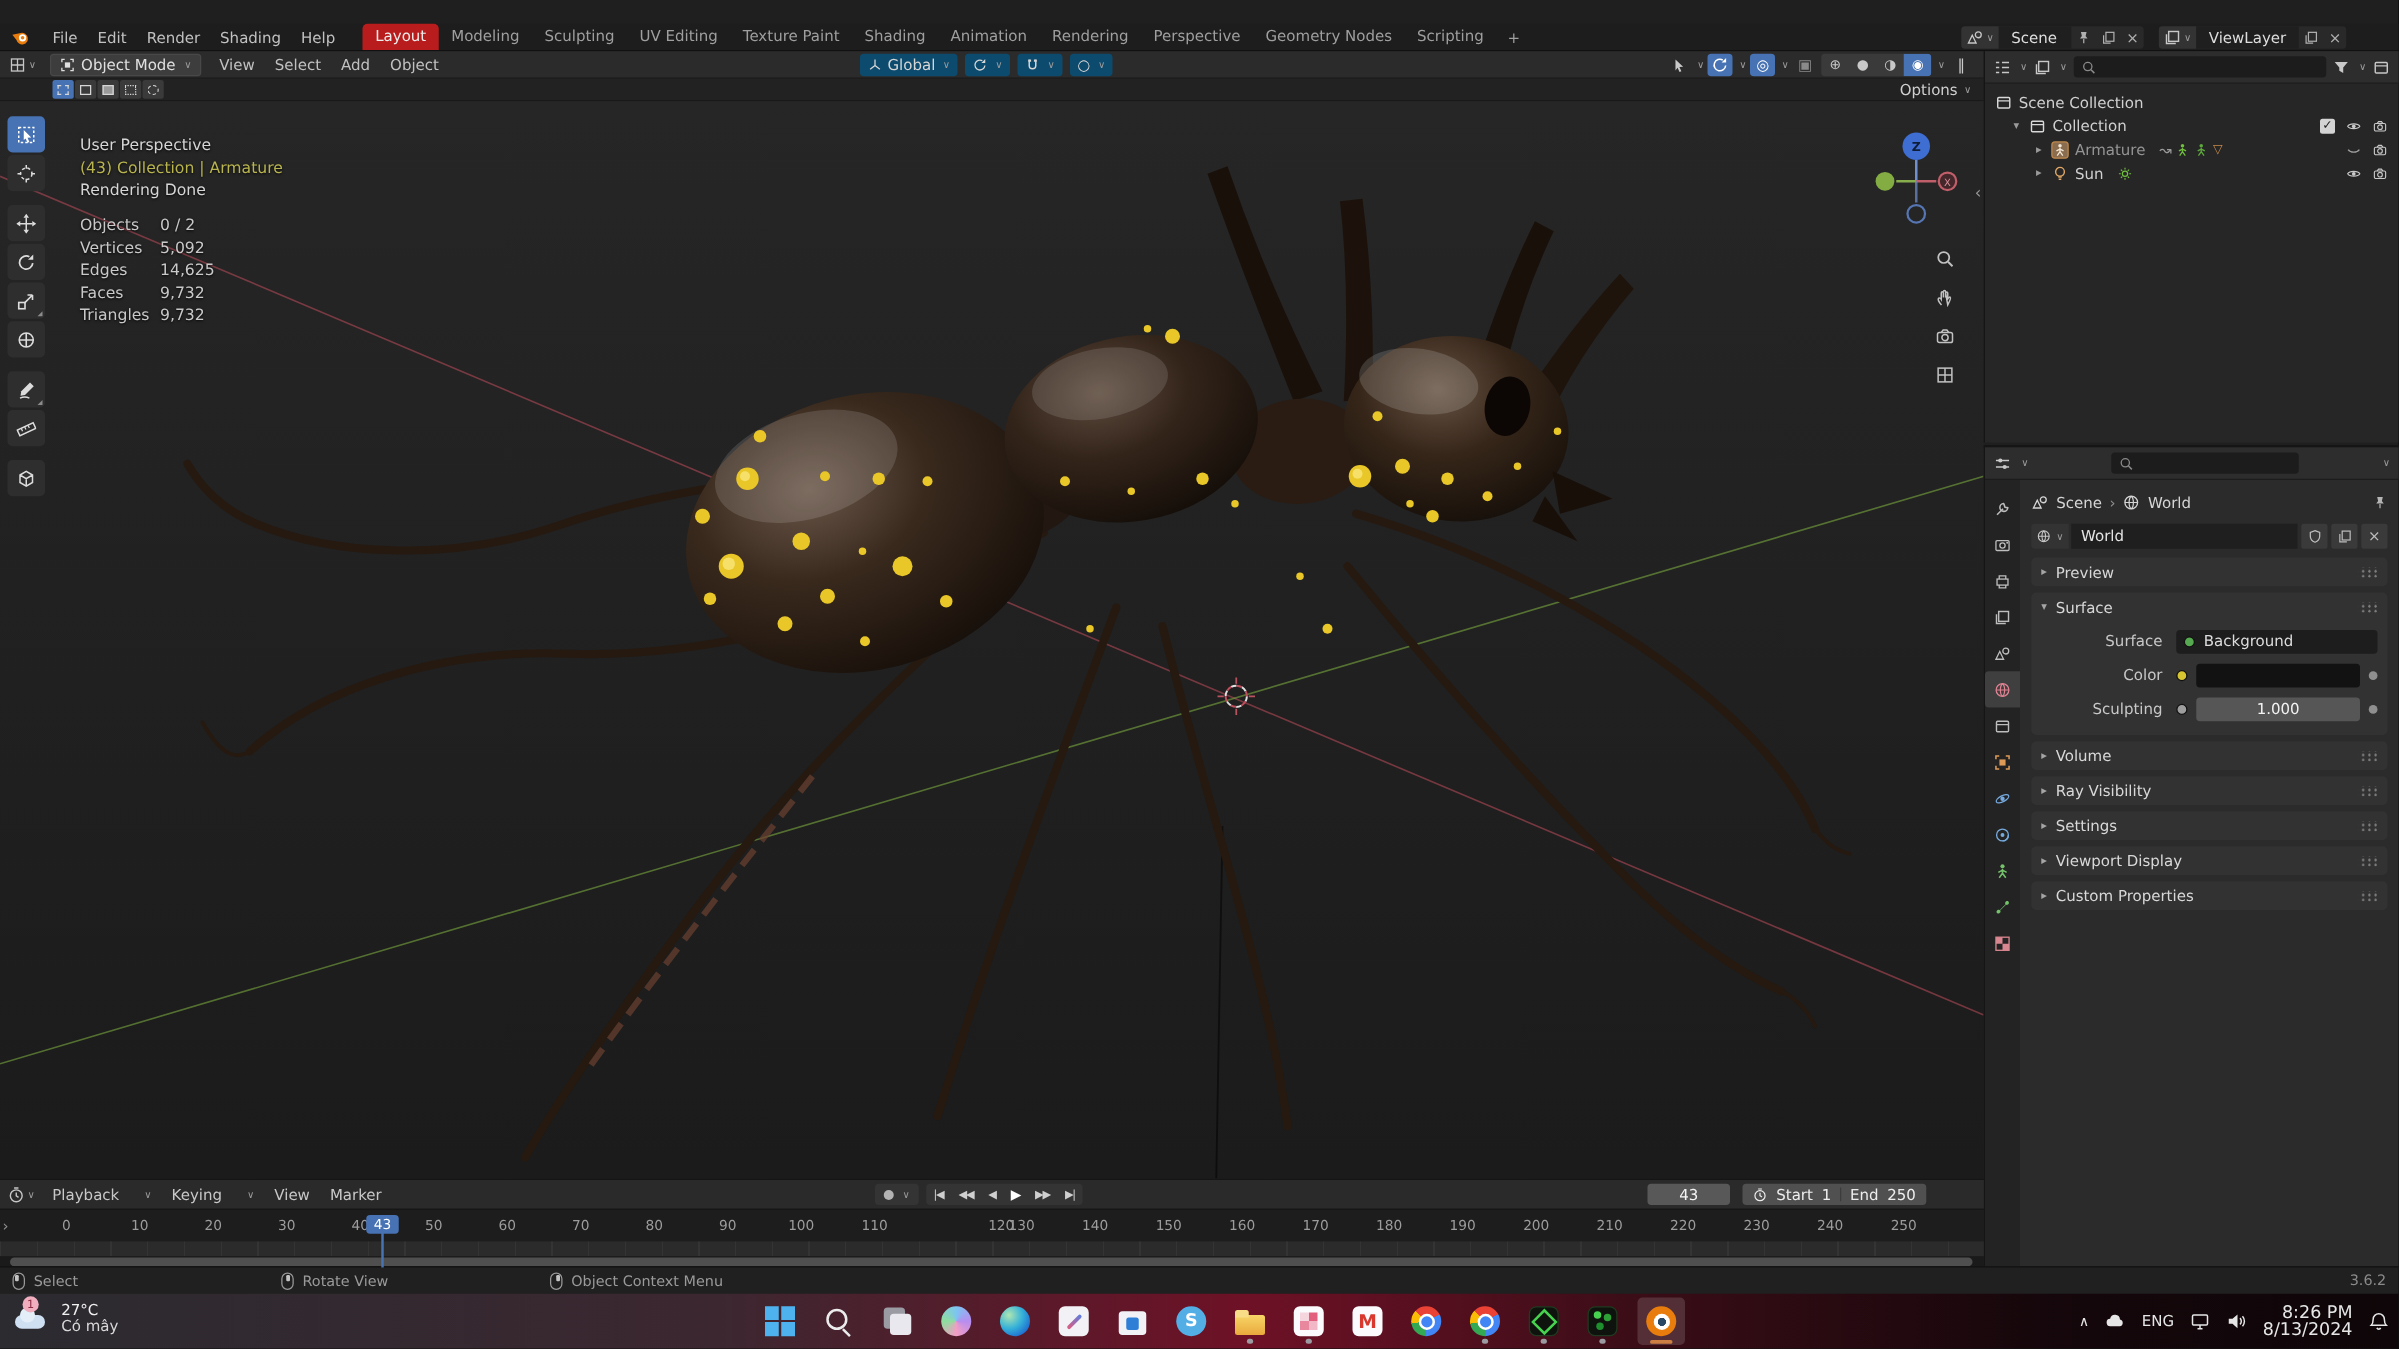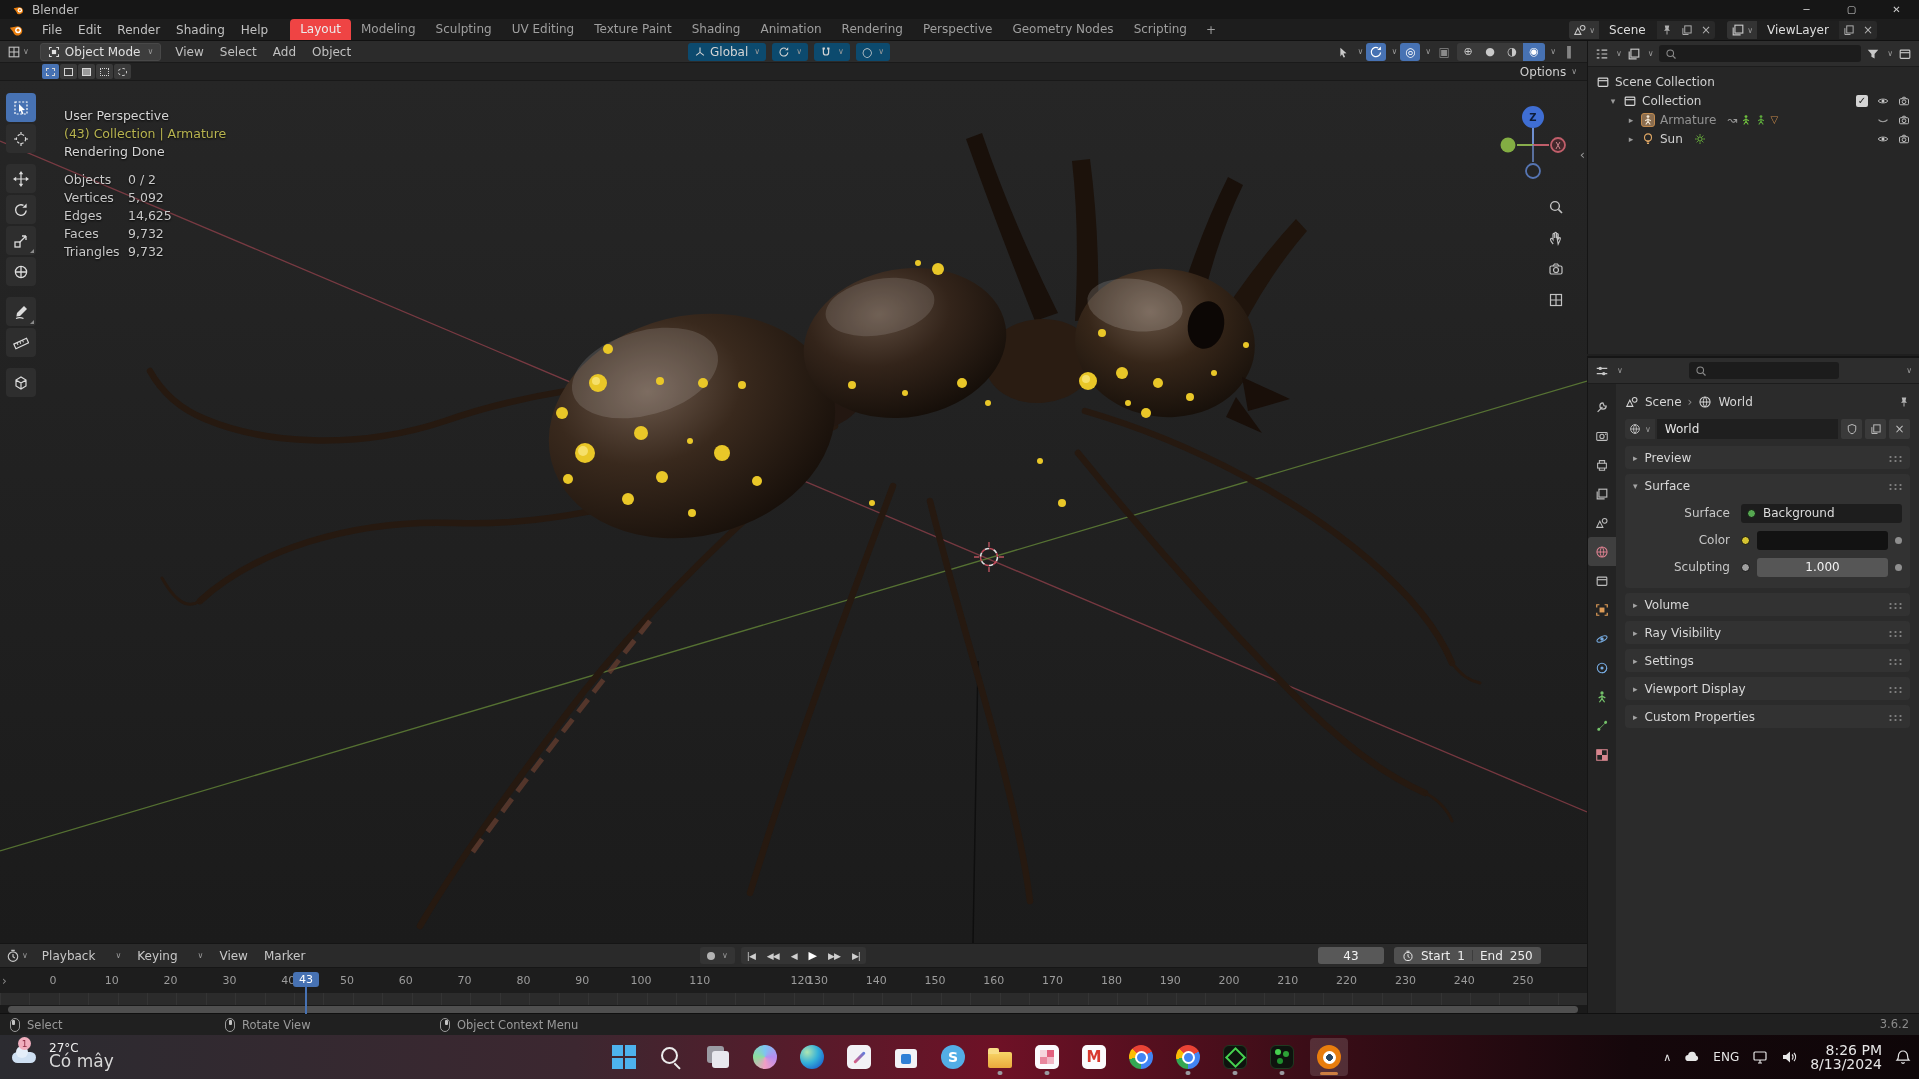--- a/index.html
+++ b/index.html
@@ -15,21 +15,21 @@
   .titlebar .logo{margin-left:13px}
   .titlebar .ttl{margin-left:7px;color:#bdbdbd;font-size:12px}
   .wctrls{position:absolute;right:0;top:0;height:19px;display:flex}
   .wctrls div{width:45px;height:19px;display:flex;align-items:center;justify-content:center;color:#cfcfcf;font-size:10px}
   
   .topbar{position:absolute;left:0;top:19px;width:100%;height:22px;background:#1d1d1d;display:flex;align-items:center;border-bottom:1px solid #111}
   .topbar .appmenu{padding:0 9px}
   .menu-item{padding:0 8px;color:#c1c1c1;cursor:default}
   .ws-tabs{display:flex;margin-left:14px;align-items:center;height:22px}
   .ws-tab{padding:3px 10px 4px;border-radius:4px 4px 0 0;color:#9f9f9f;white-space:nowrap}
-  .ws-tab.active{background:#ef4444;color:#ececec}
+  .ws-tab.active{background:#b91c1c;color:#ececec}
   .ws-add{color:#9f9f9f;padding:0 9px}
   .scene-cluster{position:absolute;right:42px;top:2px;display:flex;gap:12px;align-items:center}
   .id-group{display:flex;align-items:center;background:#292929;border-radius:3px;height:18px;overflow:hidden}
   .id-group .gicon{display:flex;align-items:center;padding:0 4px;background:#333;height:100%}
   .id-group .gname{background:#1f1f1f;color:#dedede;padding:0 10px;height:100%;display:flex;align-items:center;min-width:58px}
   .id-group .gbtn{padding:0 4px;color:#b0b0b0;display:flex;align-items:center;height:100%}
   
   .vp-header{position:absolute;top:41px;left:0;width:1587px;height:22px;background:#2b2b2b;display:flex;align-items:center;border-bottom:1px solid #1a1a1a}
   .vp-header .edbtn{display:flex;align-items:center;padding:0 5px 0 7px;color:#c6c6c6}
   .mode-btn{display:flex;align-items:center;gap:5px;background:#3d3d3d;border:1px solid #484848;border-radius:3px;height:18px;padding:0 7px;margin:0 6px;color:#e0e0e0}
@@ -141,21 +141,21 @@
   .version{position:absolute;right:10px;top:3px;color:#8a8a8a}
   
   .taskbar{position:absolute;left:0;top:1035px;width:100%;height:44px;
     background:linear-gradient(90deg,#2b2b30 0%,#3c2730 30%,#6e1126 52%,#3b0d17 68%,#15070b 85%,#0e0608 100%)}
   .weather{position:absolute;left:10px;top:4px;display:flex;gap:9px;align-items:center;color:#f0f0f0}
   .wicon{position:relative;width:30px;height:30px}
   .wcloud{position:absolute;left:2px;top:13px;width:24px;height:11px;background:#cfe0f2;border-radius:8px}
   .wcloud::before{content:"";position:absolute;left:4px;top:-6px;width:12px;height:12px;border-radius:50%;background:#e4eef9}
   .wbadge{position:absolute;left:8px;top:-2px;width:13px;height:13px;border-radius:50%;background:#f0aebe;color:#8e2c44;font-size:9px;display:flex;align-items:center;justify-content:center}
   .wtxt .t1{font-size:12px;line-height:14px}
-  .wtxt .t2{font-size:17px;line-height:13px;color:#d8d8d8}
+  .wtxt .t2{font-size:12px;line-height:13px;color:#d8d8d8}
   .apps{position:absolute;left:605px;top:3px;display:flex;gap:9px}
   .tb-app{width:38px;height:38px;border-radius:4px;display:flex;align-items:center;justify-content:center;position:relative}
   .tb-app.active{background:rgba(255,255,255,.14)}
   .tb-app .dot,.tb-app .bar{display:none}
   .tb-app.running .dot{display:block;position:absolute;bottom:1px;left:50%;transform:translateX(-50%);width:5px;height:4px;border-radius:3px;background:#9a9aa0}
   .tb-app.active .bar{display:block;position:absolute;bottom:1px;left:50%;transform:translateX(-50%);width:18px;height:3px;border-radius:2px;background:#cd7e42}
   .app-ic{width:26px;height:26px;position:relative;display:flex;align-items:center;justify-content:center;gap:2px}
   .app-start .app-ic::before,.app-start .app-ic::after{content:"";width:11px;height:24px;background:linear-gradient(#4db2ed 0 11px,transparent 11px 13px,#4db2ed 13px 24px)}
   .app-search .app-ic::before{content:"";width:13px;height:13px;border:2.4px solid #ececec;border-radius:50%;transform:translate(-2px,-2px)}
   .app-search .app-ic::after{content:"";position:absolute;right:3px;bottom:3px;width:8px;height:2.4px;background:#ececec;transform:rotate(45deg)}
@@ -367,31 +367,20 @@
       </symbol>
 <symbol id="sym-bell" viewBox="0 0 16 16">
         <path fill="none" stroke="currentColor" stroke-width="1.2" d="M8 2a4.5 4.5 0 0 1 4.5 4.5c0 3 .8 4 1.5 4.7H2c.7-.7 1.5-1.7 1.5-4.7A4.5 4.5 0 0 1 8 2z"></path>
         <path fill="none" stroke="currentColor" stroke-width="1.2" d="M6.5 13.3a1.6 1.6 0 0 0 3 0"></path>
       </symbol>
 </defs>
 </svg>
 
 <div class="root">
 
-  <div class="titlebar">
-    <svg class="ic12 logo">
-        <use href="#sym-blender"></use>
-      </svg>
-    <span class="ttl">Blender</span>
-    <div class="wctrls">
-      <div>─</div>
-      <div>▢</div>
-      <div>✕</div>
-    </div>
-  </div>
 
   <div class="topbar">
     <span class="appmenu">
         <svg class="ic16">
           <use href="#sym-blender"></use>
         </svg>
       </span>
     <div style="display:flex">
 
     <span class="menu-item">File</span>

